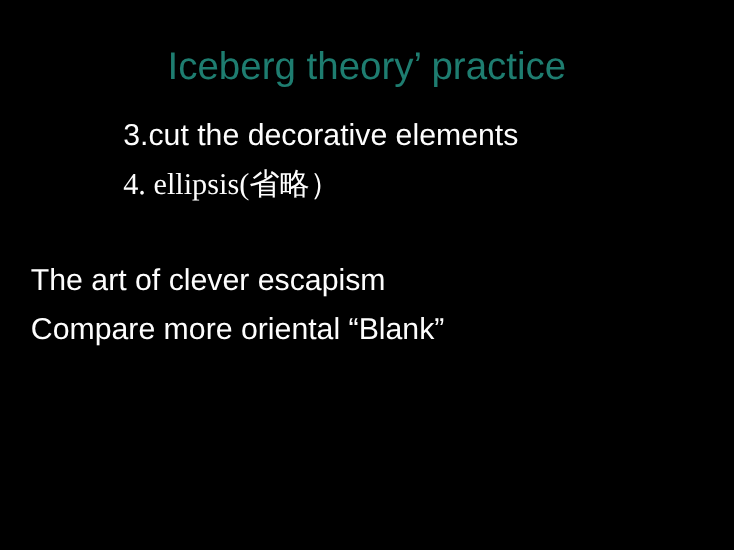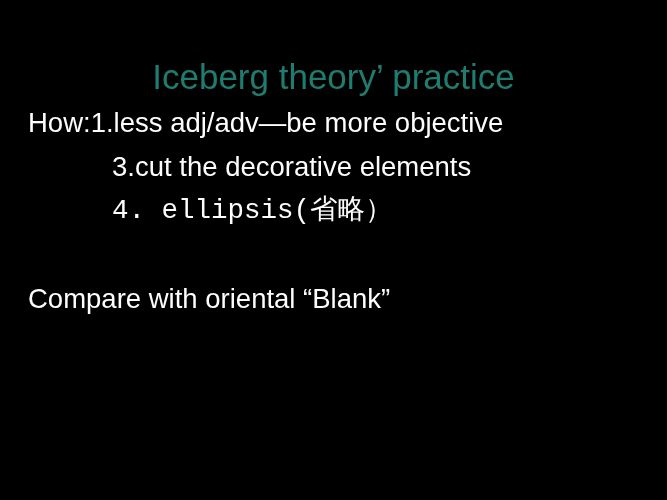--- a/index.html
+++ b/index.html
@@ -12,21 +12,21 @@
     width: 667px;
     height: 500px;
     background: #000000;
     overflow: hidden;
     font-family: "Liberation Sans", sans-serif;
     -webkit-font-smoothing: antialiased;
   }
   .slide-title {
     position: absolute;
     left: 0;
-    top: 56px;
+    top: 40px;
     width: 667px;
     text-align: center;
     font-size: 35px;
     line-height: 42px;
     font-weight: 400;
     color: #1e7d70;
     letter-spacing: 0px;
     white-space: pre;
   }
   .body-block {
@@ -45,39 +45,39 @@
   }
   .body-line.indent {
     padding-left: 84px;
   }
   .body-line.spacer {
     height: 44px;
     line-height: 44px;
     font-size: 27.5px;
   }
   .cjk {
-    font-family: Liberation Mono, monospace;
+    font-family: Liberation Serif, serif;
   }
 </style>
 </head>
 <body>
 
 <div id="slide">
 
   <div class="slide-title">Iceberg theory’ practice</div>
 
   <div class="body-block">
 
-    <div class="body-line">How:1.less adj/adv—be more objective</div>
 
 
     <div class="body-line indent">3.cut the decorative elements</div>
 
     <div class="body-line indent cjk">4. ellipsis(省略）</div>
 
 
     <div class="body-line spacer"></div>
 
+    <div class="body-line">The art of clever escapism</div>
 
-    <div class="body-line">Compare with oriental “Blank”</div>
+    <div class="body-line">Compare more oriental “Blank”</div>
 
   </div>
 </div>
 
 </body></html>

